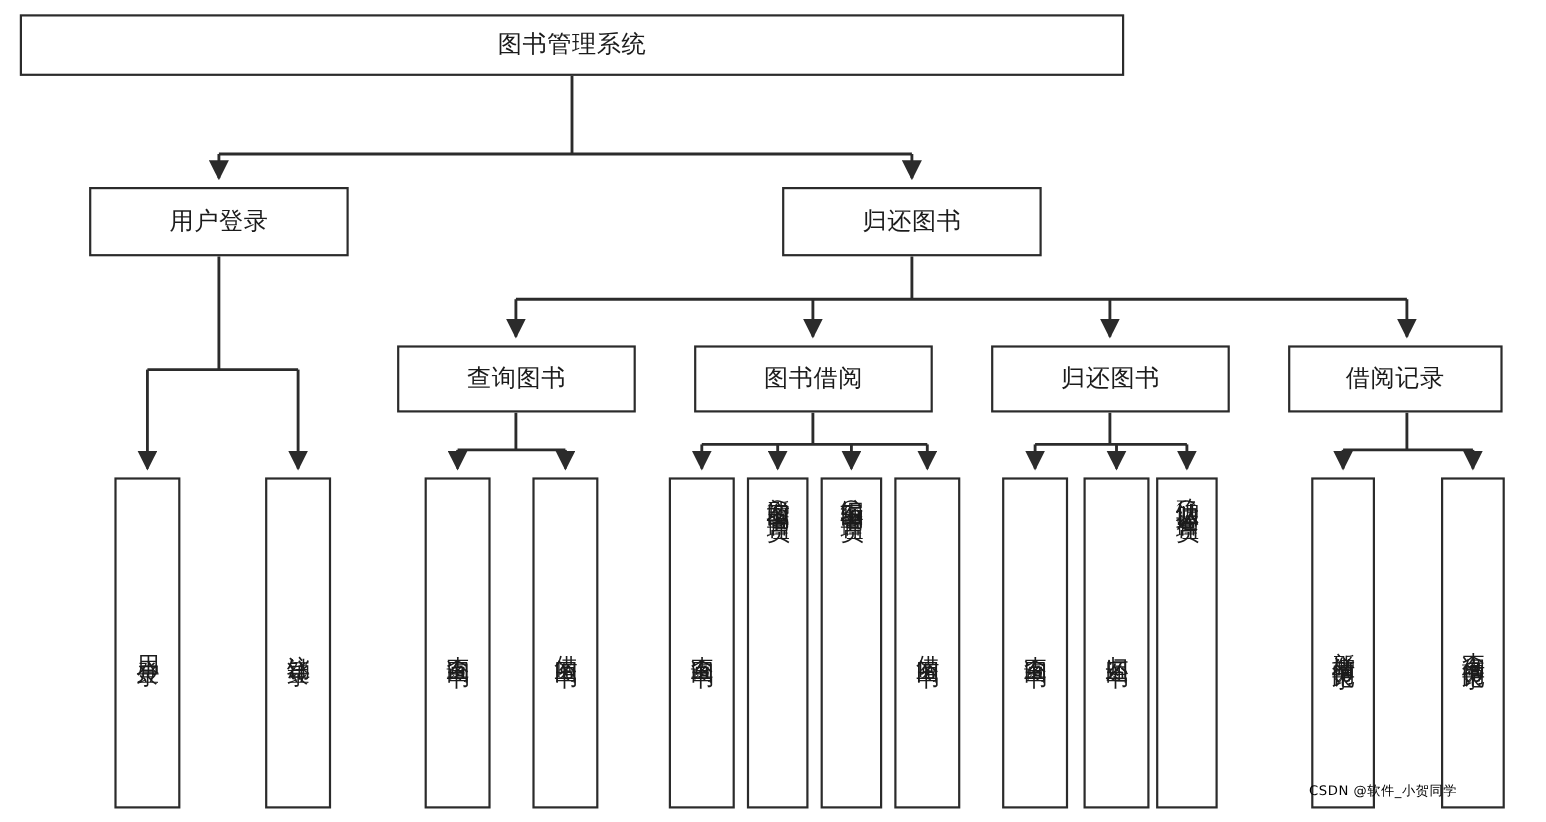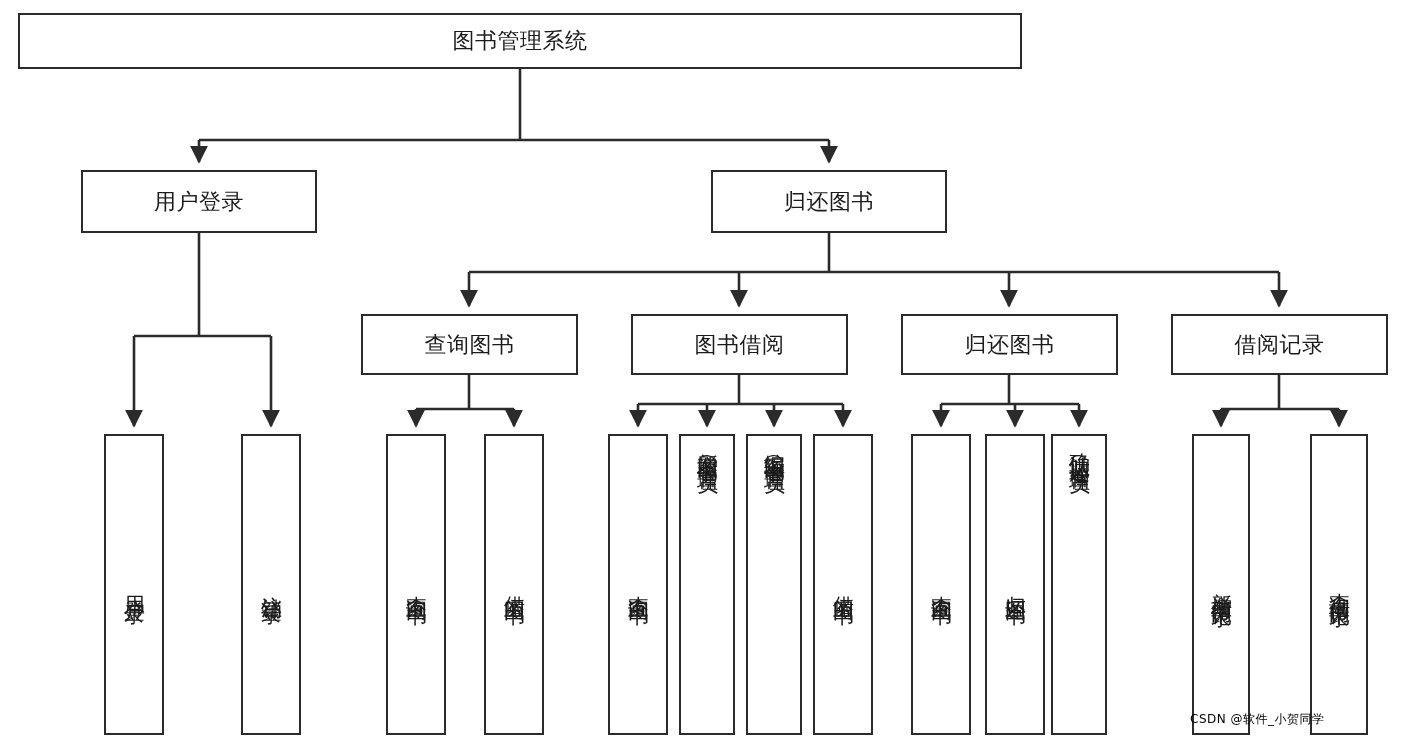--- a/index.html
+++ b/index.html
@@ -142,21 +142,21 @@
 
   <div class="node" style="left:361px; top:314px; width:217px; height:61px;">
     <span class="node-label">查询图书</span>
   </div>
   <div class="node" style="left:631px; top:314px; width:217px; height:61px;">
     <span class="node-label">图书借阅</span>
   </div>
   <div class="node" style="left:901px; top:314px; width:217px; height:61px;">
     <span class="node-label">归还图书</span>
   </div>
-  <div class="node" style="left:1171px; top:314px; width:217px; height:61px;">
+  <div class="node" style="left:1171px; top:314px; width:195px; height:61px;">
     <span class="node-label">借阅记录</span>
   </div>
 
   <div class="node vertical center-text" style="left:104px; top:434px; width:60px; height:301px;">
     <span class="node-label">用户登录</span>
   </div>
   <div class="node vertical center-text" style="left:241px; top:434px; width:60px; height:301px;">
     <span class="node-label">注销登录</span>
   </div>
 

